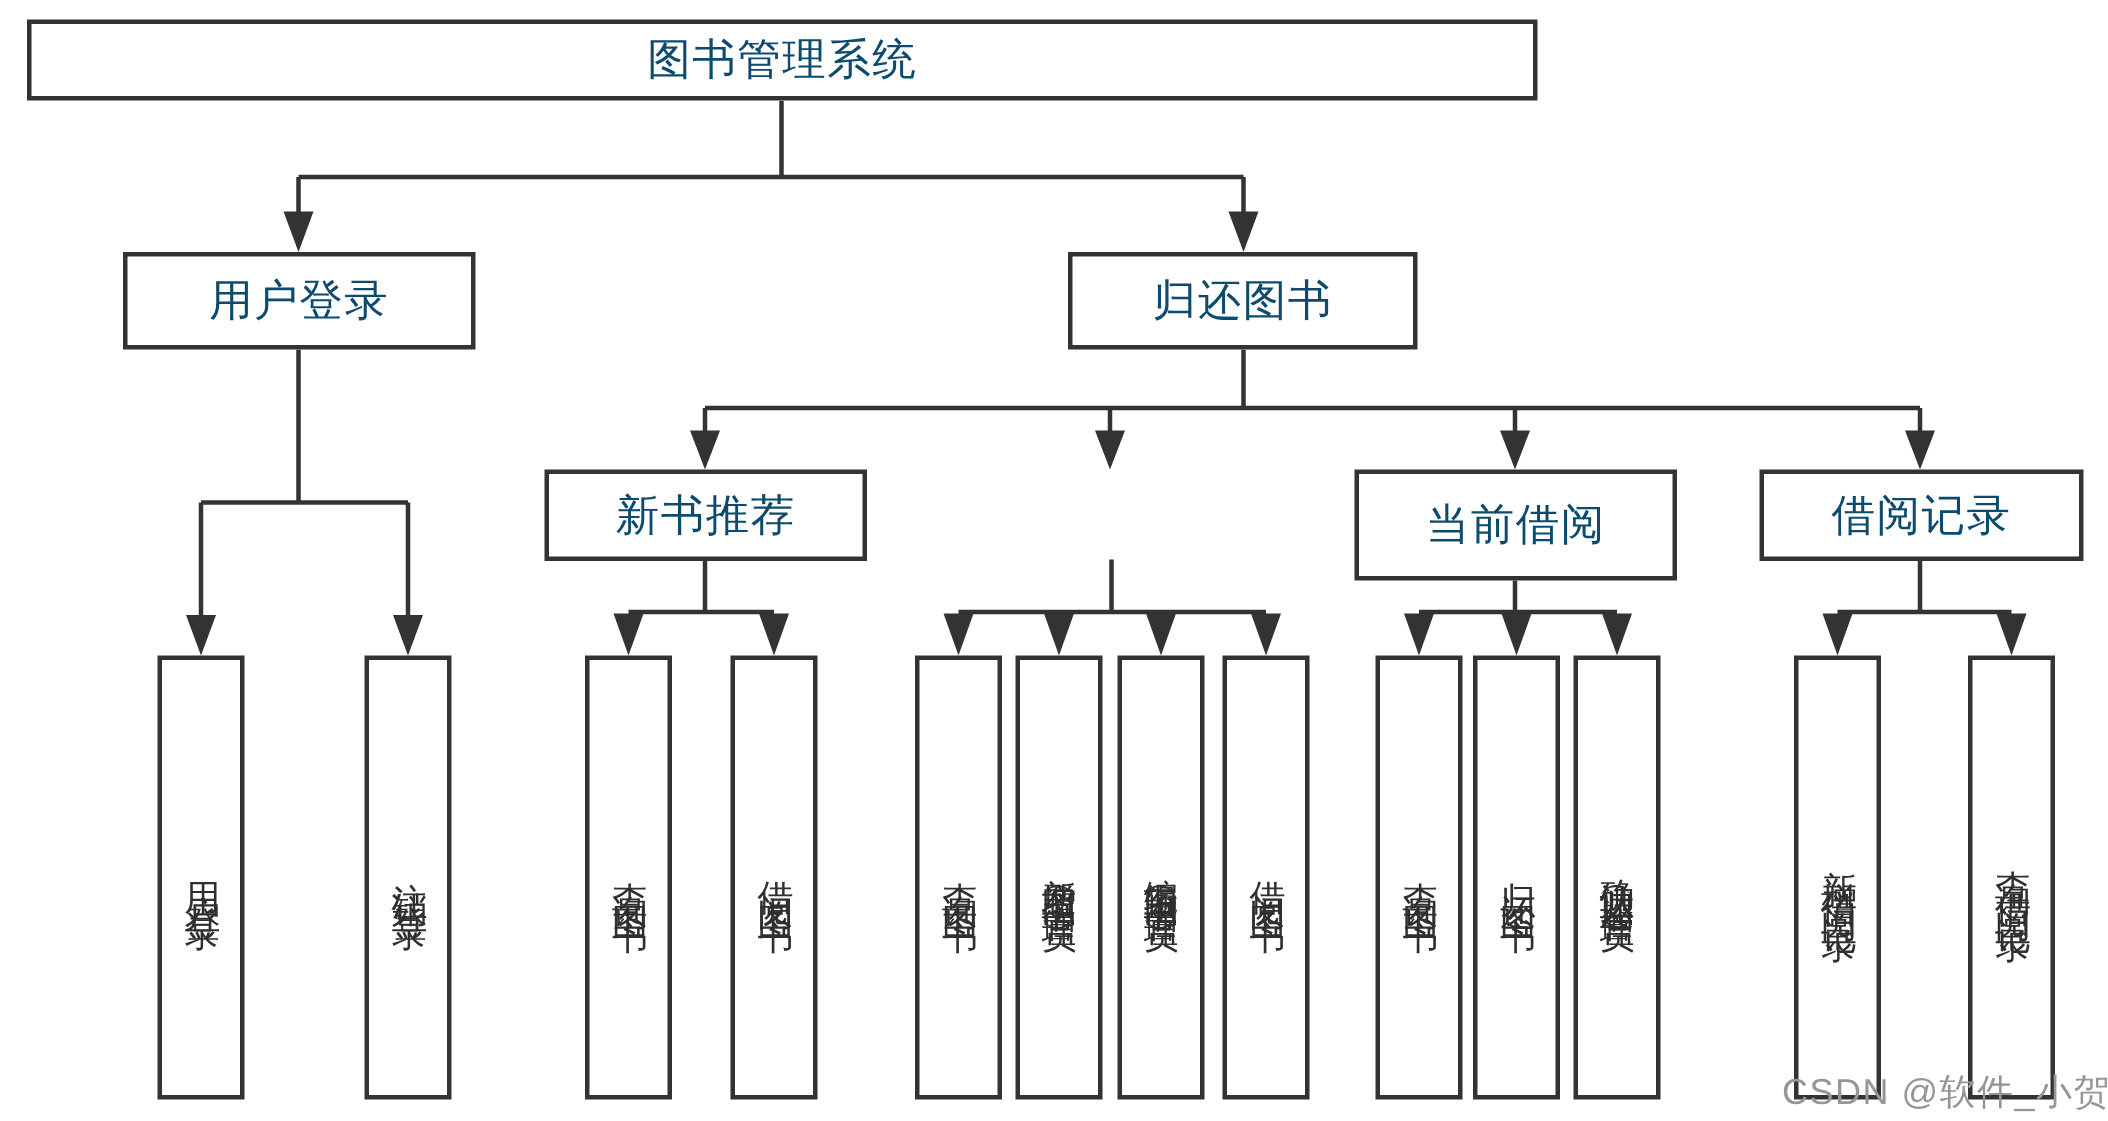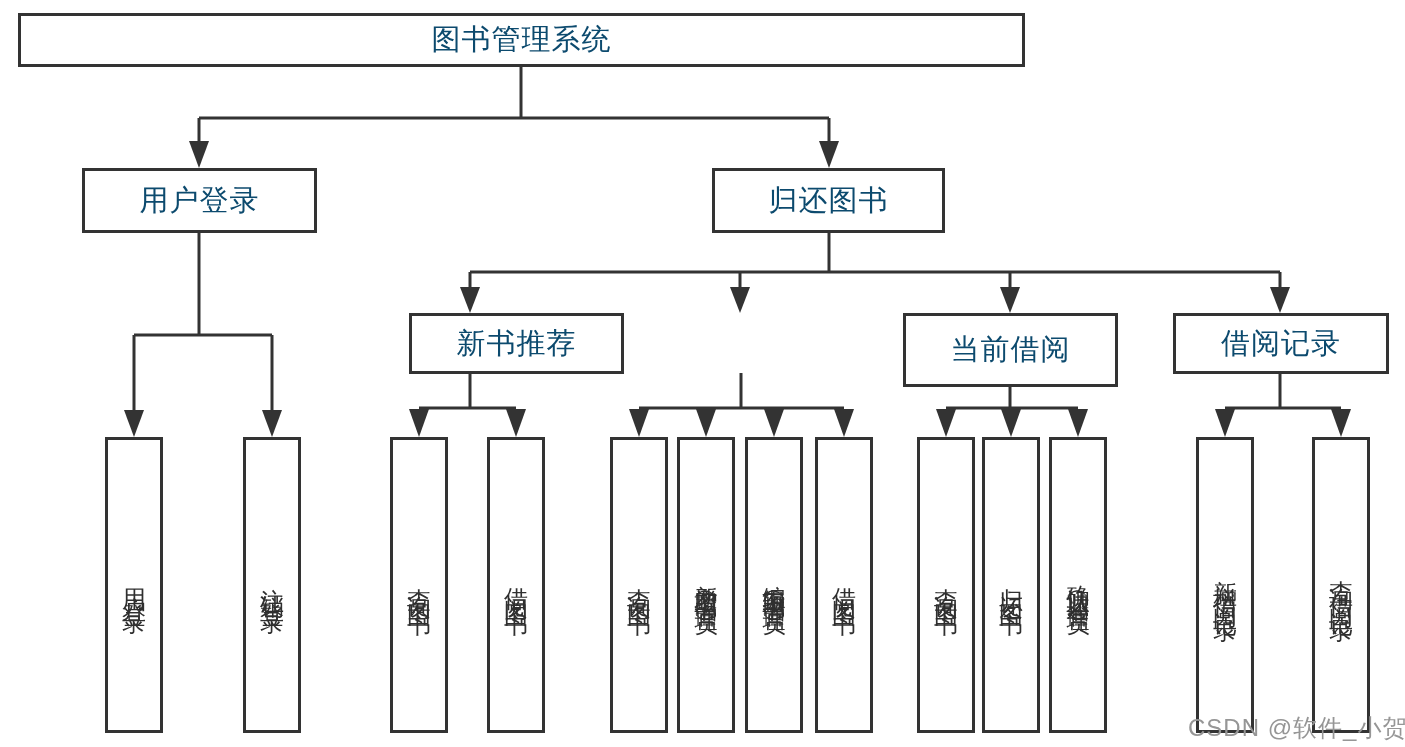--- a/index.html
+++ b/index.html
@@ -134,21 +134,21 @@
     <span>图书管理系统</span>
   </div>
 
   <div class="node" style="left:82px; top:168px; width:235px; height:65px;">
     <span>用户登录</span>
   </div>
   <div class="node" style="left:712px; top:168px; width:233px; height:65px;">
     <span>归还图书</span>
   </div>
 
-  <div class="node" style="left:363px; top:313px; width:215px; height:61px;margin-left:46px;">
+  <div class="node" style="left:363px; top:313px; width:215px; height:61px;">
     <span>新书推荐</span>
   </div>
   <div class="node" style="left:903px; top:313px; width:215px; height:74px;">
     <span>当前借阅</span>
   </div>
   <div class="node" style="left:1173px; top:313px; width:216px; height:61px;">
     <span>借阅记录</span>
   </div>
 
   <div class="leaf" style="left:105px;">

